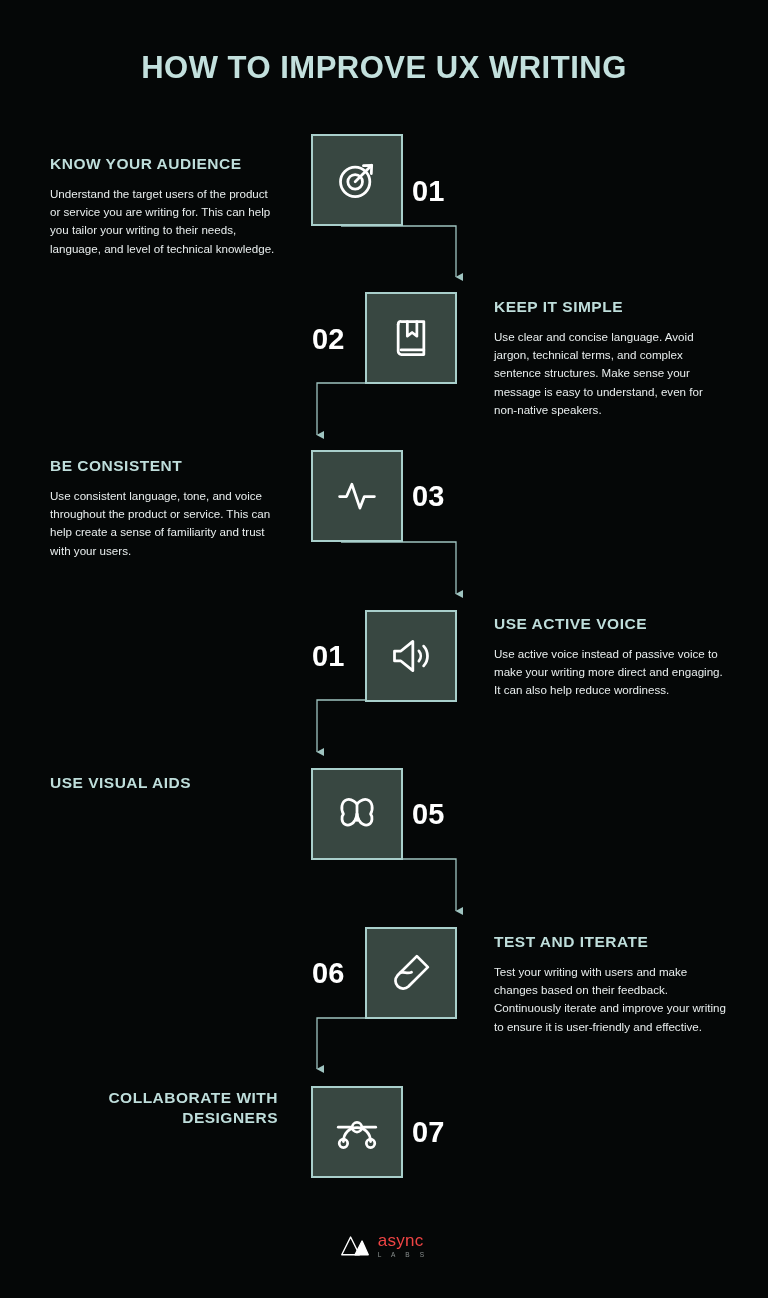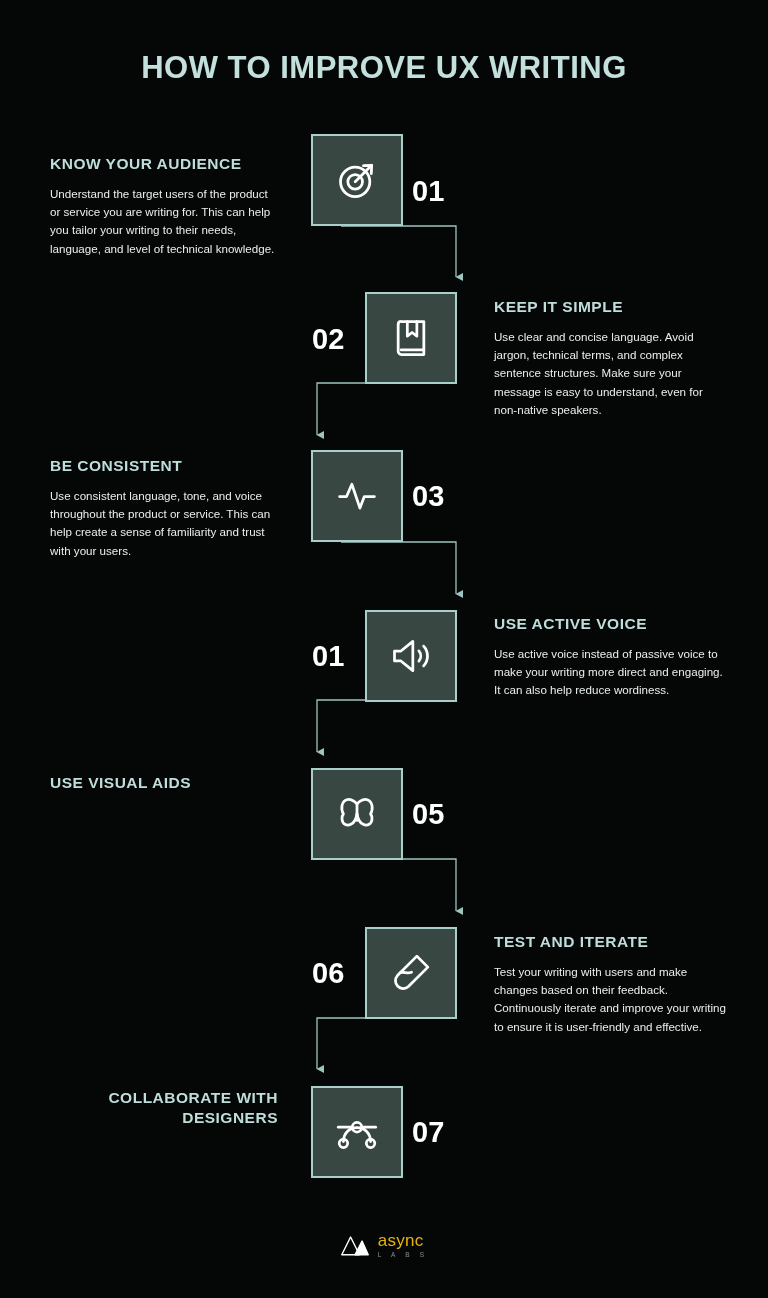--- a/index.html
+++ b/index.html
@@ -105,21 +105,21 @@
     top: 1232px;
     width: 768px;
     display: flex;
     align-items: center;
     justify-content: center;
     gap: 8px;
   }
   .logo-mark { width: 30px; height: 26px; display: block; }
   .logo-text { display: flex; flex-direction: column; align-items: flex-start; }
   .logo-word {
-    color: #eab308;
+    color: #ef4444;
     font-size: 17px;
     font-weight: 400;
     letter-spacing: 0.3px;
     line-height: 1;
   }
   .logo-sub {
     color: #8b9190;
     font-size: 6.5px;
     letter-spacing: 4.2px;
     margin-top: 3px;
@@ -172,21 +172,21 @@
   <div class="icon-box" style="left:365px; top:292px;">
     <svg viewBox="0 0 24 24" fill="none" stroke="#ffffff" stroke-width="1.5" stroke-linecap="round" stroke-linejoin="round">
       <path d="M5 4.5 A1.6 1.6 0 0 1 6.6 3 H19 V18.5 H6.6"></path>
       <path d="M5 4.5 V19.2 A1.8 1.8 0 0 0 6.8 21 H19 V18.5"></path>
       <path d="M10 3 V11 L12.6 9 L15.2 11 V3"></path>
     </svg>
   </div>
   <div class="step-num" style="left:312px; top:325px;">02</div>
   <div class="block wide" style="left:494px; top:297px;">
     <h3>KEEP IT SIMPLE</h3>
-    <p>Use clear and concise language. Avoid jargon, technical terms, and complex sentence structures. Make sure your message is easy to understand, even for non-native speakers.</p>
+    <p>Use clear and concise language. Avoid jargon, technical terms, and complex sentence structures. Make sense your message is easy to understand, even for non-native speakers.</p>
   </div>
 
   <div class="icon-box" style="left:311px; top:450px;">
     <svg viewBox="0 0 24 24" fill="none" stroke="#ffffff" stroke-width="1.5" stroke-linecap="round" stroke-linejoin="round">
       <path d="M2.5 12.3 H6.3 L9.2 5.6 L13.6 18.6 L16 12.3 H21.5"></path>
     </svg>
   </div>
   <div class="step-num" style="left:412px; top:482px;">03</div>
   <div class="block" style="left:50px; top:456px;">
     <h3>BE CONSISTENT</h3>

